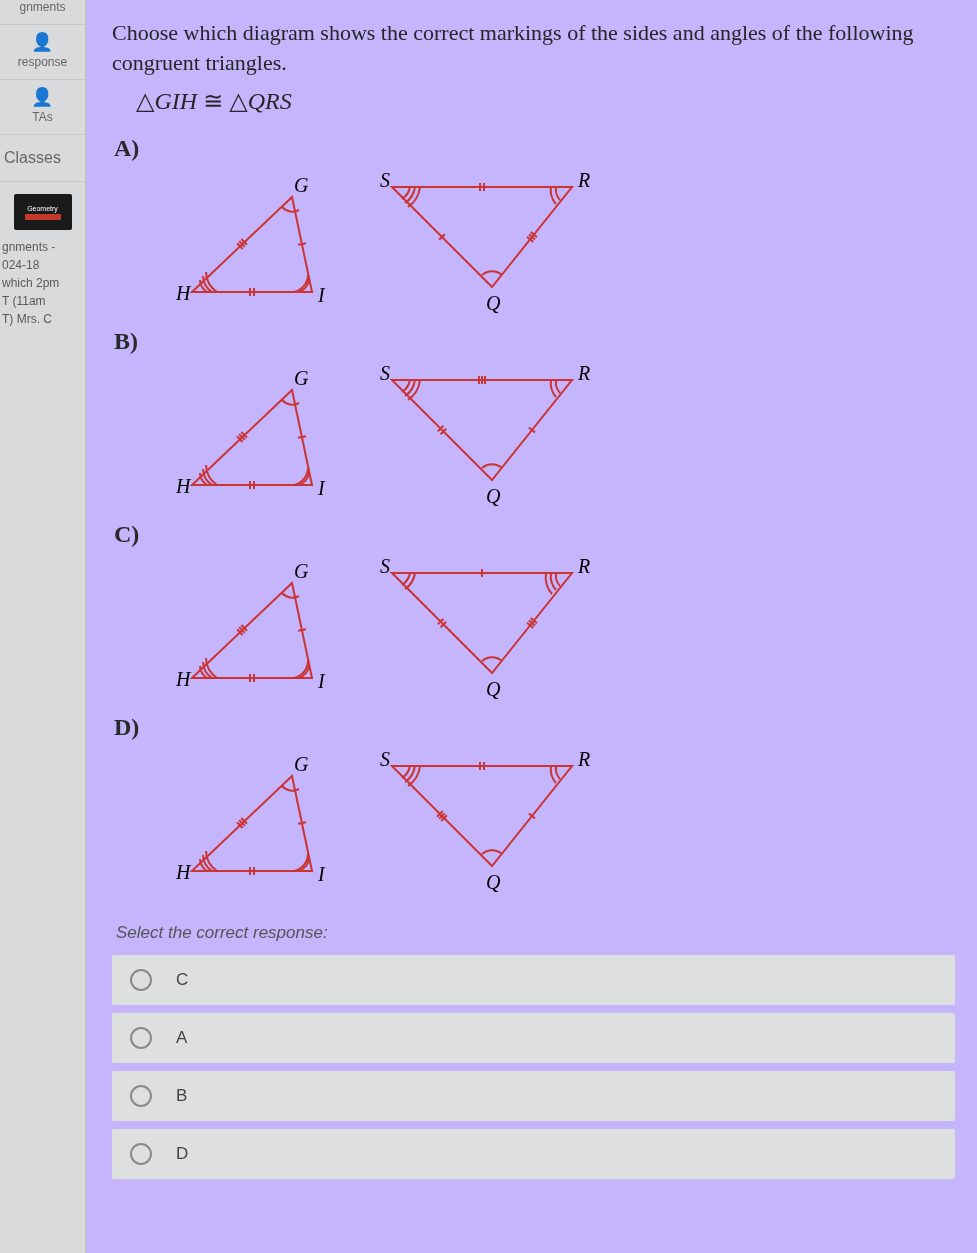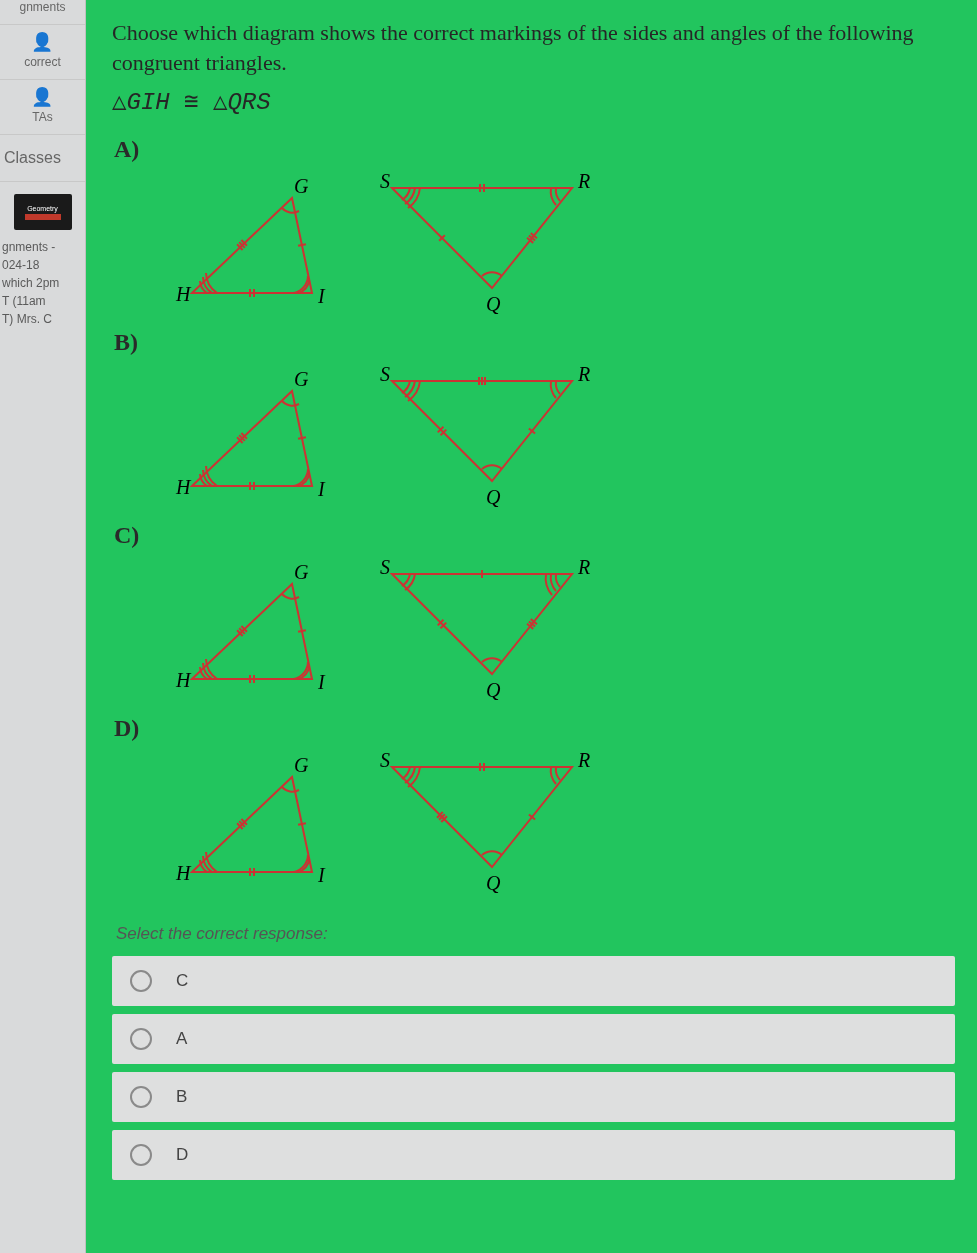--- a/index.html
+++ b/index.html
@@ -58,37 +58,38 @@
   .class-lines {
     text-align: left;
     font-size: 12px;
     color: #5a5a5a;
     line-height: 1.5;
     padding: 0 2px;
     width: 100%;
   }
   .main {
     flex: 1;
-    background: #22c55e;
+    background: #c4b5fd;
     padding: 18px 22px 20px 26px;
     position: relative;
   }
   .question-text {
     font-family: "Times New Roman", serif;
     font-size: 22px;
     color: #262626;
     line-height: 1.35;
     margin-bottom: 10px;
   }
   .congruence {
-    font-family: Liberation Mono, monospace;
+    font-family: Liberation Serif, serif;
     font-size: 24px;
     font-style: italic;
     color: #262626;
     margin-bottom: 20px;
+    margin-left: 24px;
   }
   .tri-symbol { font-style: normal; }
   .option-block { margin-bottom: 6px; }
   .option-label {
     font-family: "Times New Roman", serif;
     font-size: 24px;
     font-weight: bold;
     color: #2a2a2a;
     margin-left: 2px;
   }
@@ -125,21 +126,21 @@
 </style>
 </head>
 <body>
 
 <div class="sidebar">
   <div class="side-section" style="padding-top:0;">
     <div class="side-label">gnments</div>
   </div>
   <div class="side-section">
     <div class="side-icon">👤</div>
-    <div class="side-label">correct</div>
+    <div class="side-label">response</div>
   </div>
   <div class="side-section">
     <div class="side-icon">👤</div>
     <div class="side-label">TAs</div>
   </div>
   <div class="classes-hdr">Classes</div>
   <div class="class-tile">
     <span>Geometry</span>
     <div class="bar"></div>
   </div>

